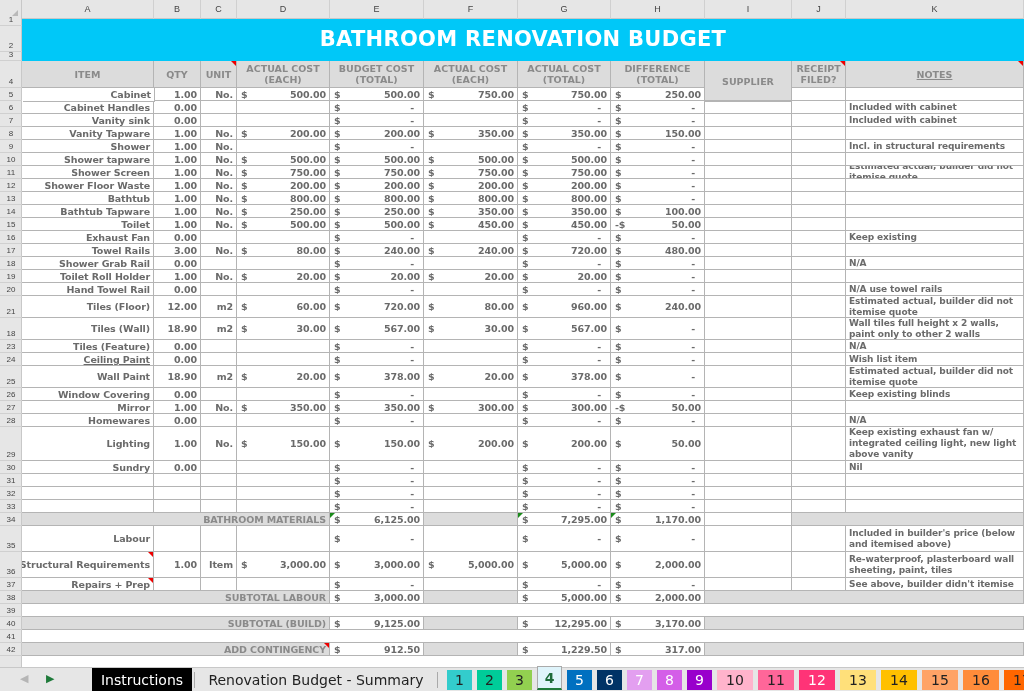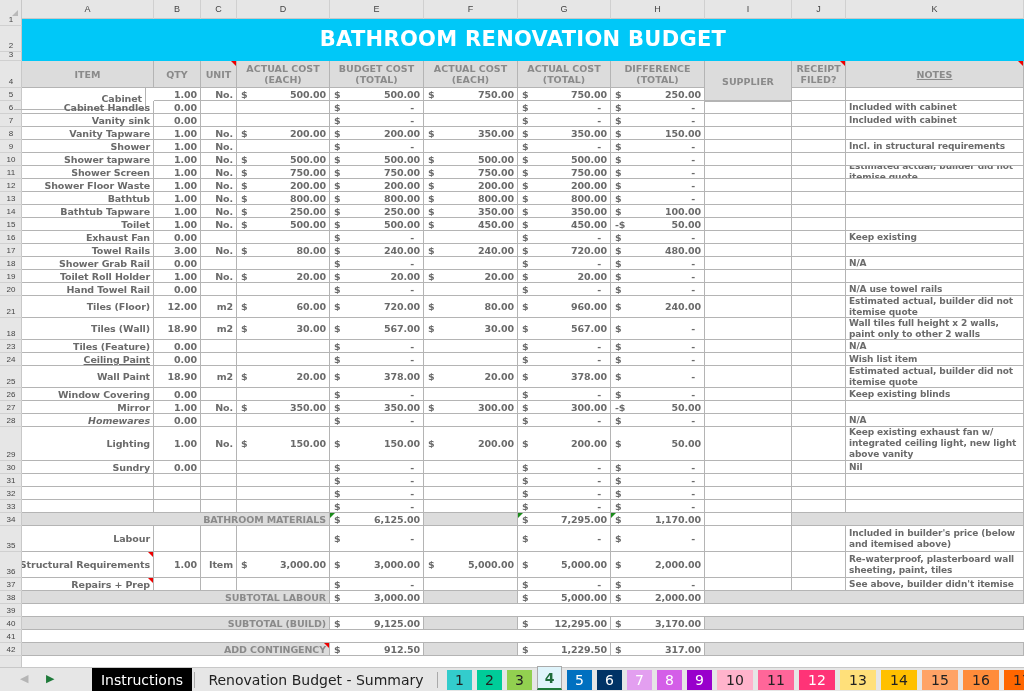--- a/index.html
+++ b/index.html
@@ -132,21 +132,21 @@
 <div class="hdr" style="left: 154px; top: 61px; width: 47px; height: 27px; padding: 0px 4px;">QTY</div>
 <div class="hdr redtri" style="left: 201px; top: 61px; width: 36px; height: 27px; padding: 0px 4px;">UNIT</div>
 <div class="hdr" style="left: 237px; top: 61px; width: 93px; height: 27px; padding: 0px 4px;">ACTUAL COST (EACH)</div>
 <div class="hdr" style="left: 330px; top: 61px; width: 94px; height: 27px; padding: 0px 4px;">BUDGET COST (TOTAL)</div>
 <div class="hdr" style="left: 424px; top: 61px; width: 94px; height: 27px; padding: 0px 4px;">ACTUAL COST (EACH)</div>
 <div class="hdr" style="left: 518px; top: 61px; width: 93px; height: 27px; padding: 0px 4px;">ACTUAL COST (TOTAL)</div>
 <div class="hdr" style="left: 611px; top: 61px; width: 94px; height: 27px; padding: 0px 4px;">DIFFERENCE (TOTAL)</div>
 <div class="hdr" style="left: 705px; top: 61px; width: 87px; height: 41px; padding: 0px 4px;">SUPPLIER</div>
 <div class="hdr redtri" style="left: 792px; top: 61px; width: 54px; height: 27px; padding: 0px 4px;">RECEIPT FILED?</div>
 <div class="hdr redtri" style="left: 846px; top: 61px; width: 178px; height: 27px; padding: 0px 4px; text-decoration: underline;">NOTES</div>
-<div class="cell r" style="left: 14px; top: 88px; width: 132px; height: 22px;">Cabinet</div>
+<div class="cell r" style="left: 23px; top: 88px; width: 132px; height: 14px;">Cabinet</div>
 <div class="cell r" style="left: 154px; top: 88px; width: 47px; height: 13px;">1.00</div>
 <div class="cell r" style="left: 201px; top: 88px; width: 36px; height: 13px;">No.</div>
 <div class="cell money " style="left: 237px; top: 88px; width: 93px; height: 13px;">
     <span class="cur" style="">$</span>
     <span style="">500.00</span>
   </div>
 <div class="cell money " style="left: 330px; top: 88px; width: 94px; height: 13px;">
     <span class="cur" style="">$</span>
     <span style="">500.00</span>
   </div>
@@ -676,21 +676,21 @@
     <span class="cur" style="">$</span>
     <span style="">300.00</span>
   </div>
 <div class="cell money " style="left: 611px; top: 401px; width: 94px; height: 13px;">
     <span class="cur" style="">-$</span>
     <span style="">50.00</span>
   </div>
 <div class="cell " style="left: 705px; top: 401px; width: 87px; height: 13px;"></div>
 <div class="cell " style="left: 792px; top: 401px; width: 54px; height: 13px;"></div>
 <div class="cell notes" style="left: 846px; top: 401px; width: 178px; height: 13px;"></div>
-<div class="cell r" style="left: 22px; top: 414px; width: 132px; height: 13px; font-style: italic;">Homewares</div>
+<div class="cell r" style="left: 22px; top: 414px; width: 132px; height: 13px;">Homewares</div>
 <div class="cell r" style="left: 154px; top: 414px; width: 47px; height: 13px;">0.00</div>
 <div class="cell r" style="left: 201px; top: 414px; width: 36px; height: 13px;"></div>
 <div class="cell money " style="left: 237px; top: 414px; width: 93px; height: 13px;"></div>
 <div class="cell money " style="left: 330px; top: 414px; width: 94px; height: 13px;">
     <span class="cur" style="">$</span>
     <span style="padding-right: 6px;">-</span>
   </div>
 <div class="cell money " style="left: 424px; top: 414px; width: 94px; height: 13px;"></div>
 <div class="cell money " style="left: 518px; top: 414px; width: 93px; height: 13px;">
     <span class="cur" style="">$</span>

